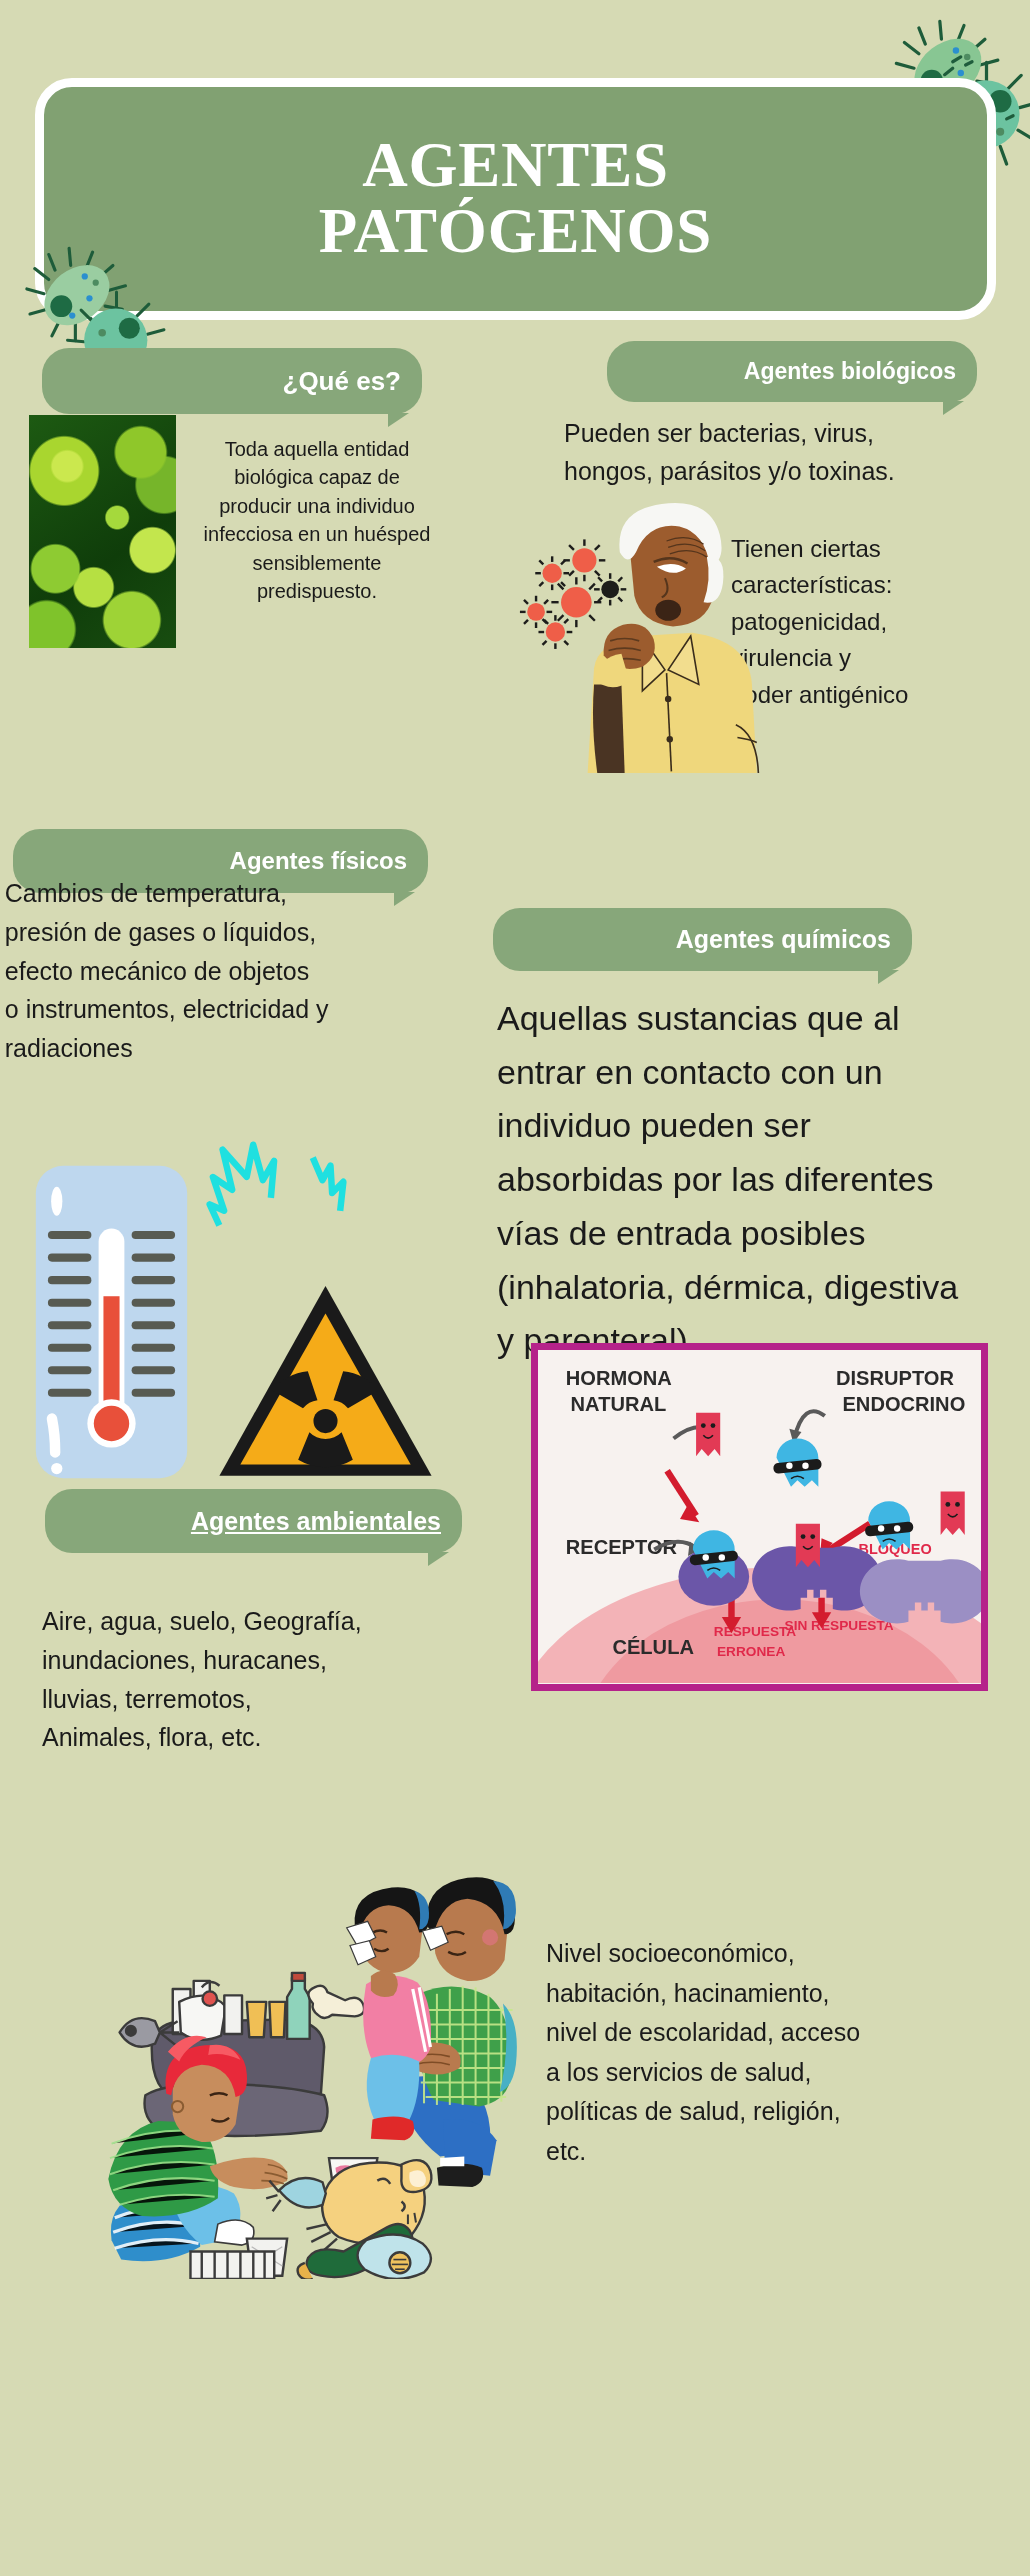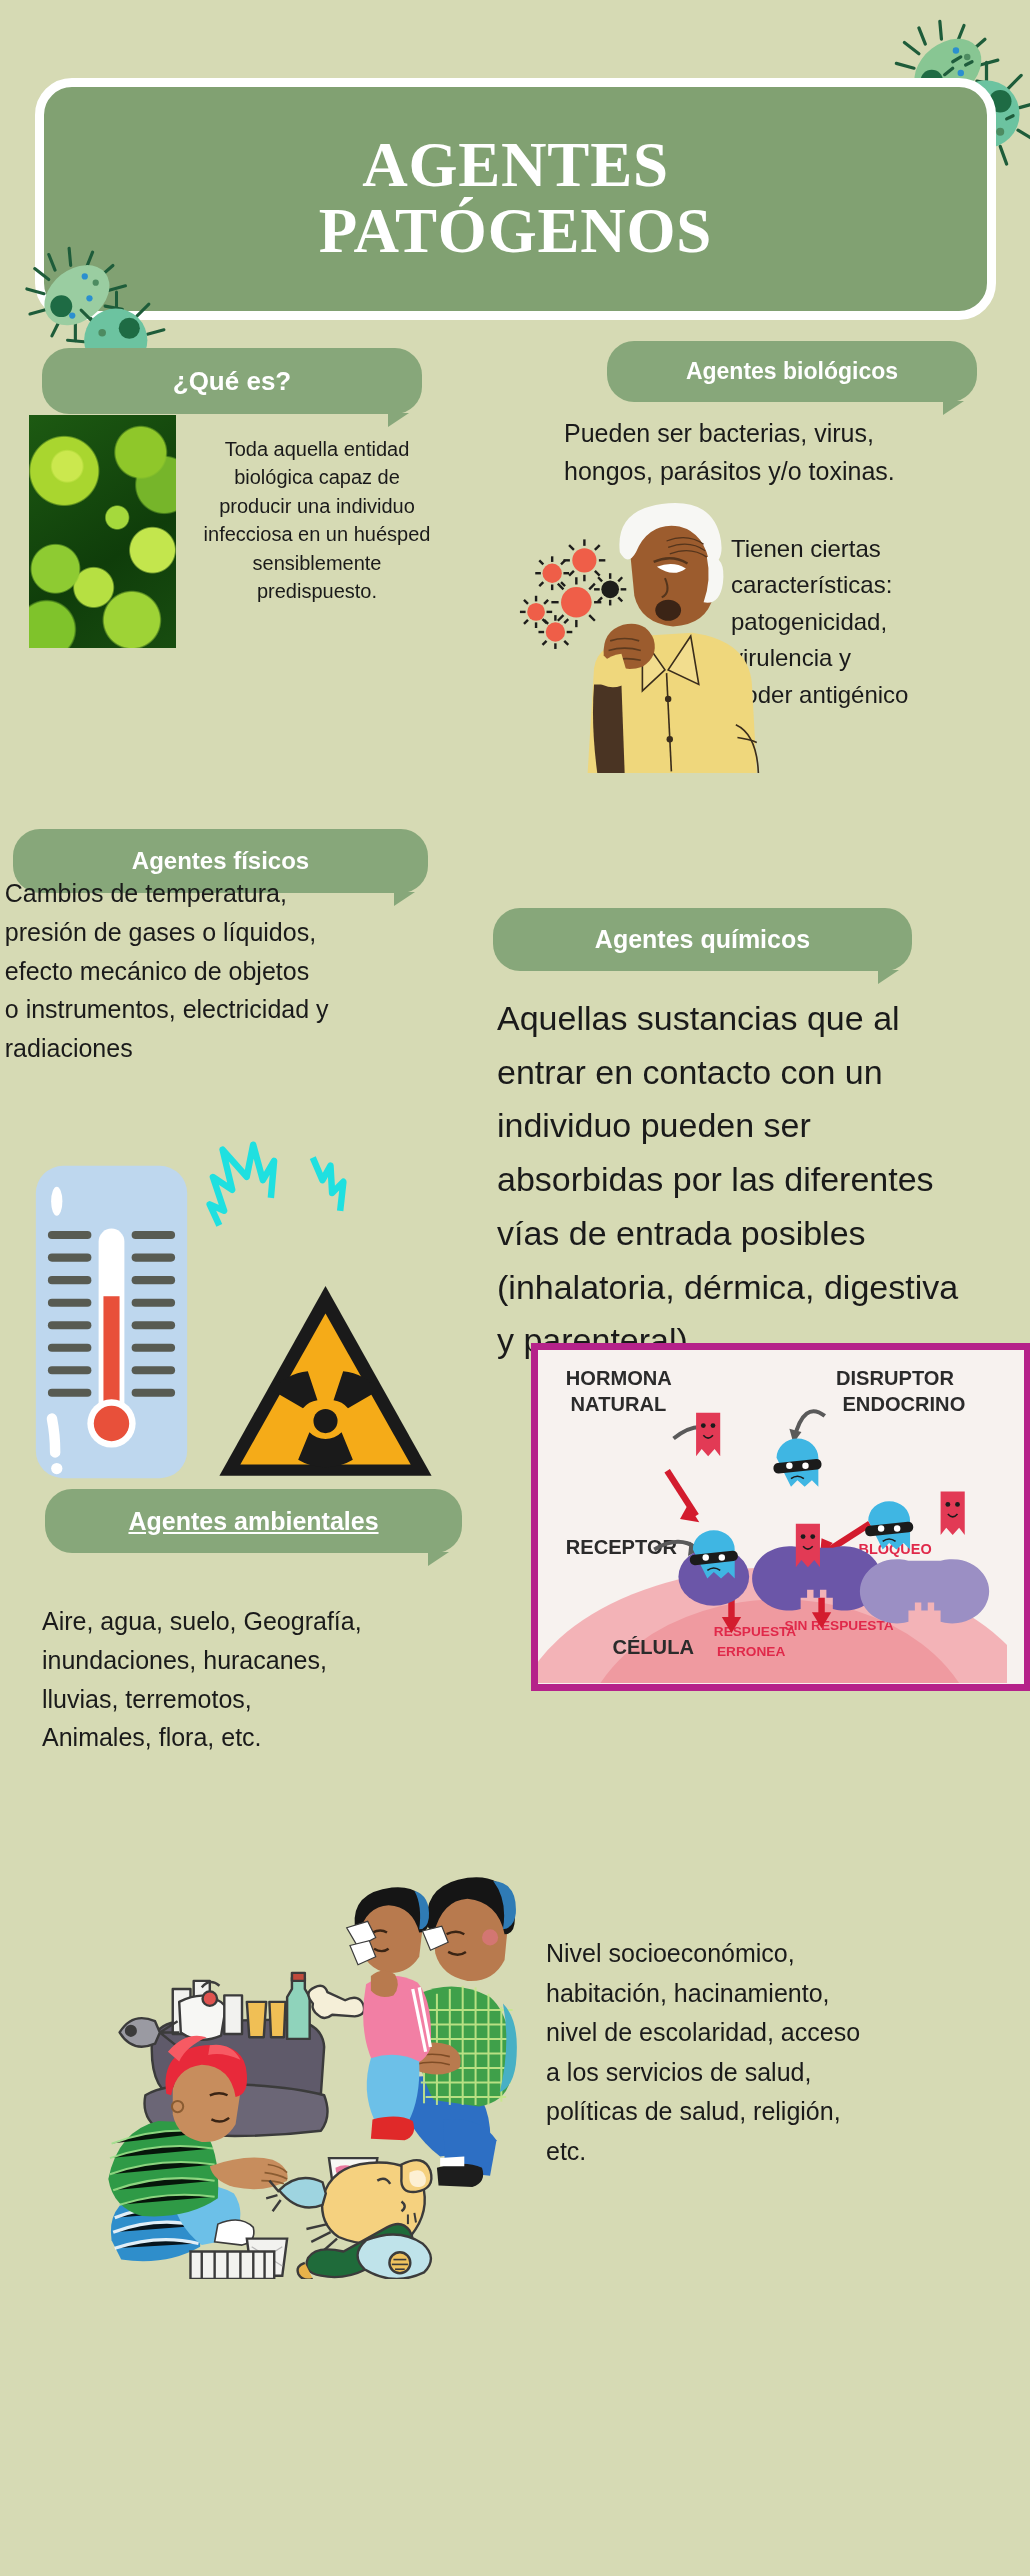--- a/index.html
+++ b/index.html
@@ -22,21 +22,21 @@
   .title-text{
     font-family:"Liberation Serif", serif;
     font-weight:bold;color:#ffffff;font-size:63px;line-height:1.04;
     text-align:center;letter-spacing:0.8px;
   }
 
   
   .bubble{
     position:absolute;background:#87a77a;border-radius:27px;
     color:#fff;font-weight:bold;display:flex;align-items:center;
-    justify-content:center;box-sizing:border-box;
+    justify-content:flex-end;box-sizing:border-box;
     padding:0 21px;
   }
   .bubble::after{
     content:"";position:absolute;right:13px;bottom:-13px;
     width:0;height:0;
     border-left:21px solid #87a77a;
     border-bottom:14.5px solid transparent;
   }
 
   
@@ -54,21 +54,21 @@
       radial-gradient(circle at 84% 58%, #c3e64d 0 12%, rgba(0,0,0,0) 13%),
       radial-gradient(circle at 18% 66%, #8ecb32 0 12%, rgba(0,0,0,0) 13%),
       radial-gradient(circle at 44% 74%, #b6e042 0 10%, rgba(0,0,0,0) 11%),
       radial-gradient(circle at 70% 88%, #9ed336 0 12%, rgba(0,0,0,0) 13%),
       radial-gradient(circle at 12% 92%, #7fc32b 0 11%, rgba(0,0,0,0) 12%),
       linear-gradient(145deg,#1d5a12,#0f3d0a 60%,#184d10);
   }
 
   
   .hormone-card{
-    position:absolute;left:531px;top:1343px;width:500px;height:348px;
+    position:absolute;left:531px;top:1343px;width:457px;height:348px;
     border:7.2px solid #b5228a;background:#f7f2ef;box-sizing:border-box;
     overflow:hidden;
   }
 
   
   .art{position:absolute;}
 </style>
 </head>
 <body>
 

